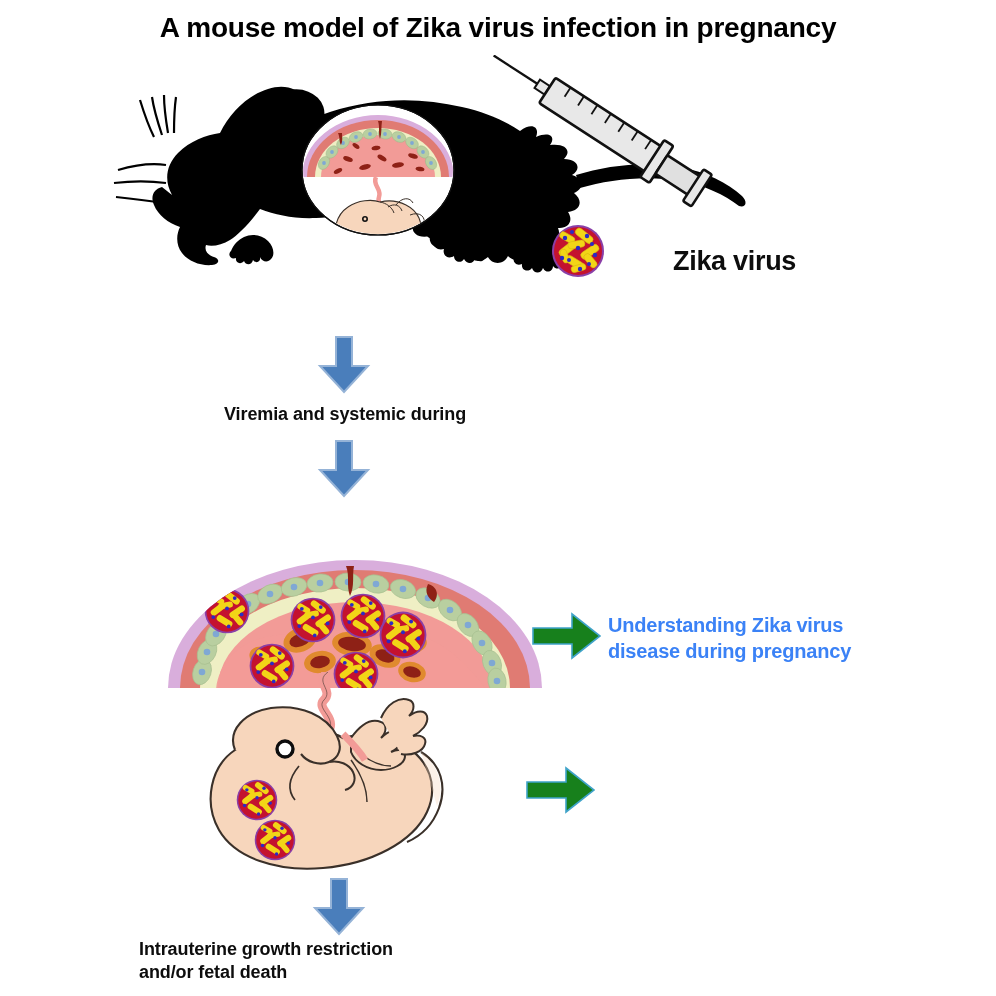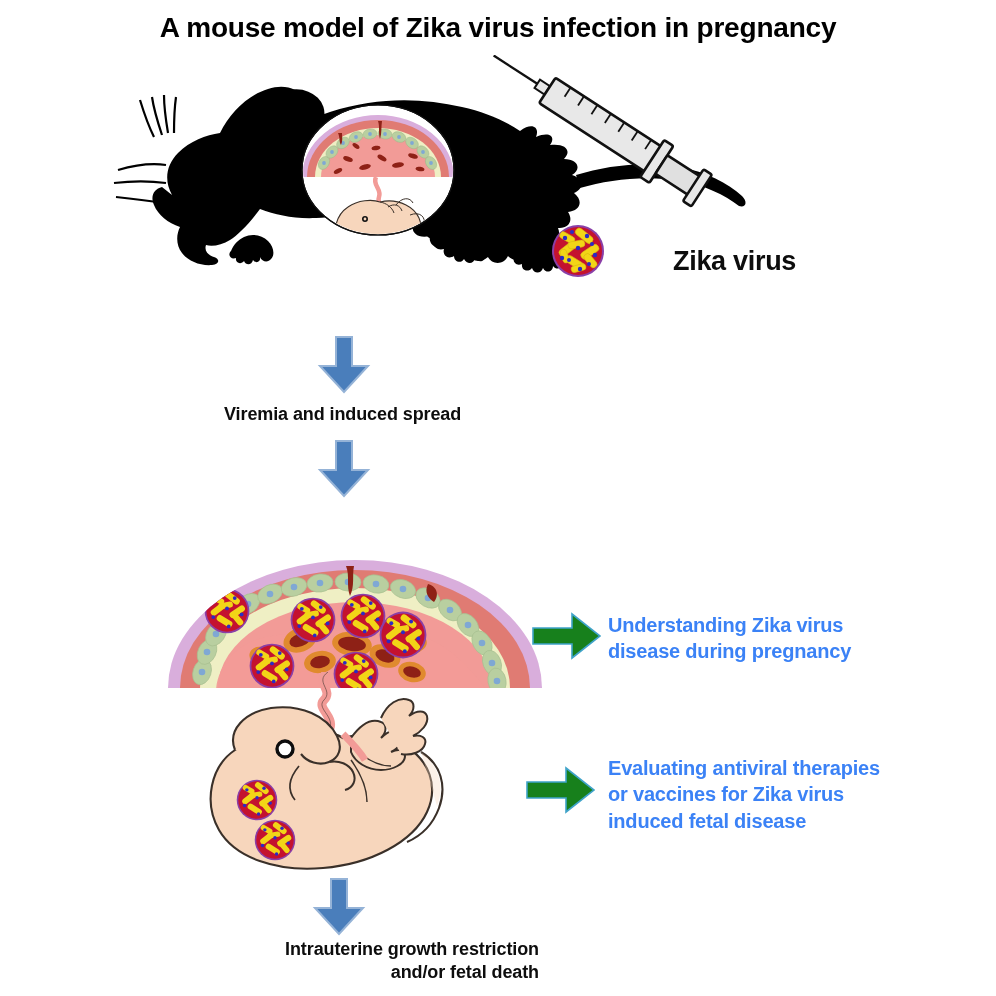--- a/index.html
+++ b/index.html
@@ -50,21 +50,21 @@
     color: #3b82f6;
     line-height: 1.32;
     letter-spacing: -0.2px;
   }
   .center-label {
     position: absolute;
     font-size: 18px;
     font-weight: bold;
     color: #0d0d0d;
     line-height: 1.3;
-    text-align: right;
+    text-align: left;
     letter-spacing: -0.1px;
   }
   .virus-caption {
     position: absolute;
     font-size: 27px;
     font-weight: bold;
     color: #0d0d0d;
     letter-spacing: -0.3px;
     margin-left: 45px;
   }
@@ -279,21 +279,21 @@
     </g>
   </svg>
 
   <div class="virus-caption" style="left:628px; top:246px;">Zika virus</div>
 
 
   <svg class="abs" style="left:317px; top:336px;" width="54" height="58" viewBox="0 0 54 58">
     <path d="M19,1 L35,1 L35,30 L51,30 L27,56 L3,30 L19,30 Z" fill="#4A7EBB" stroke="#95B3D7" stroke-width="2"></path>
   </svg>
 
-  <div class="step-label" style="left:224px; top:404px;">Viremia and induced spread</div>
+  <div class="step-label" style="left:224px; top:404px;">Viremia and systemic during</div>
 
   <svg class="abs" style="left:317px; top:440px;" width="54" height="58" viewBox="0 0 54 58">
     <path d="M19,1 L35,1 L35,30 L51,30 L27,56 L3,30 L19,30 Z" fill="#4A7EBB" stroke="#95B3D7" stroke-width="2"></path>
   </svg>
 
 
   <svg class="abs" style="left:160px; top:548px;" width="390" height="152" viewBox="0 0 390 152">
     <defs>
       <clipPath id="domeClip">
           <path d="M8,140 A187,128 0 0 1 382,140 Z"></path>
@@ -594,21 +594,20 @@
   </svg>
 
   <svg class="abs" style="left:532px; top:612px;" width="70" height="48" viewBox="0 0 70 48">
     <path d="M1,16 L40,16 L40,2 L68,24 L40,46 L40,32 L1,32 Z" fill="#17801C" stroke="#3FA3C9" stroke-width="1.6"></path>
   </svg>
   <div class="outcome-label" id="outcome0" style="left:608px; top:612px;">Understanding Zika virus<br>disease during pregnancy</div>
 
   <svg class="abs" style="left:526px; top:766px;" width="70" height="48" viewBox="0 0 70 48">
     <path d="M1,16 L40,16 L40,2 L68,24 L40,46 L40,32 L1,32 Z" fill="#17801C" stroke="#3FA3C9" stroke-width="1.6"></path>
   </svg>
-  <div class="outcome-label" id="outcome1" style="left:608px; top:755px;">Evaluating antiviral therapies<br>or vaccines for Zika virus<br>induced fetal disease</div>
 
   <svg class="abs" style="left:312px; top:878px;" width="54" height="58" viewBox="0 0 54 58">
     <path d="M19,1 L35,1 L35,30 L51,30 L27,56 L3,30 L19,30 Z" fill="#4A7EBB" stroke="#95B3D7" stroke-width="2"></path>
   </svg>
 
   <div class="center-label" id="final" style="left:139px; top:938px; width:400px;">Intrauterine growth restriction<br>and/or fetal death</div>
 
 </div>
 
 </body></html>

